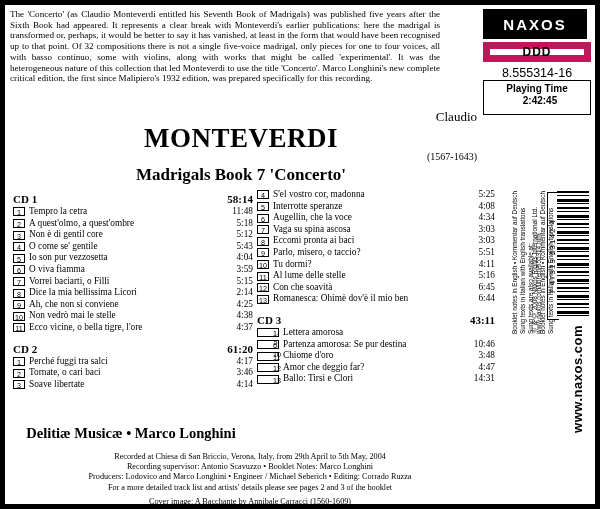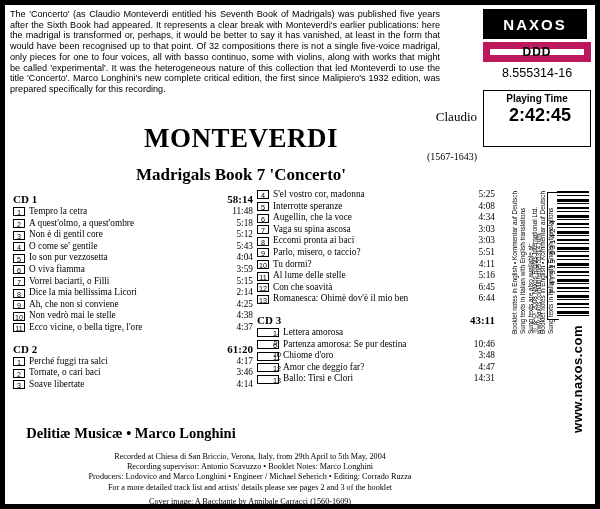--- a/index.html
+++ b/index.html
@@ -24,21 +24,21 @@
     box-sizing:border-box;
   }
   
   .blurb{
     position:absolute;
     left:5px;top:4px;
     width:430px;
     font-size:9.1px;
     line-height:10.7px;
     text-align:justify;
-    font-family:Liberation Sans, sans-serif;
+    font-family:Liberation Serif, serif;
   }
   
   .rightcol{
     position:absolute;
     right:4px;top:4px;
     width:108px;
   }
   .naxos-logo{
     width:104px;height:30px;
     background:#000;
@@ -62,36 +62,35 @@
   }
   .catno{
     margin-top:4px;
     width:108px;
     text-align:center;
     font-family:"Liberation Sans", sans-serif;
     font-weight:normal;
     font-size:12.5px;
   }
   .playbox{
-    margin-top:10px;
     width:108px;
     border:1px solid #000;
     box-sizing:border-box;
     text-align:center;
-    padding:2px 0 20px 0;
+    padding:2px 0 8px 0;
   }
   .playbox .pt{
     font-family:"Liberation Sans", sans-serif;
     font-weight:bold;
     font-size:10px;
   }
   .playbox .tm{
     font-family:"Liberation Sans", sans-serif;
     font-weight:bold;
-    font-size:18px;
+    font-size:10px;
     margin-top:1px;
   }
   
   .barcode{
     position:absolute;
     right:6px;top:186px;
     width:42px;height:128px;
   }
   .barcode .bars{
     position:absolute;left:10px;top:0;width:32px;height:128px;

